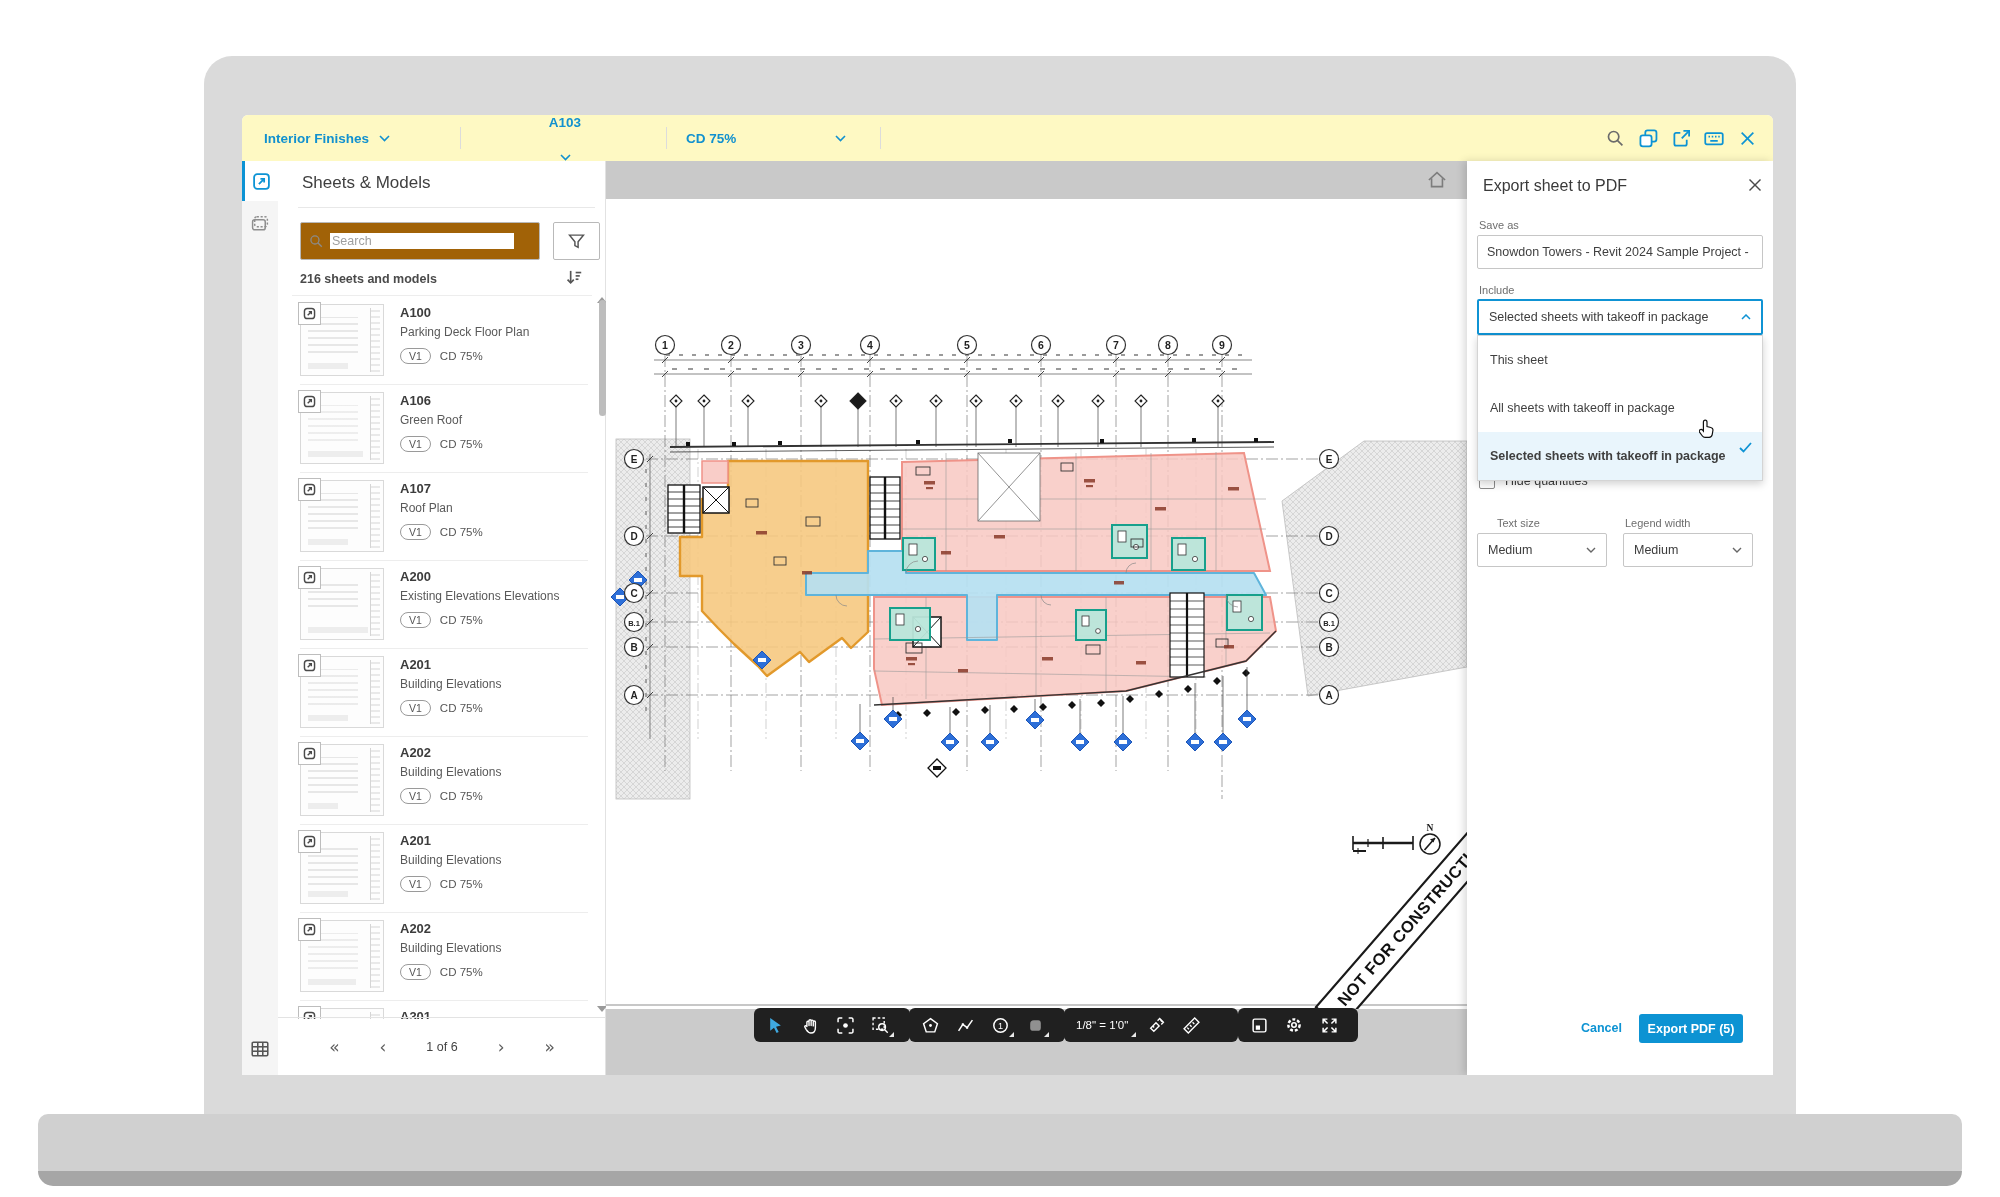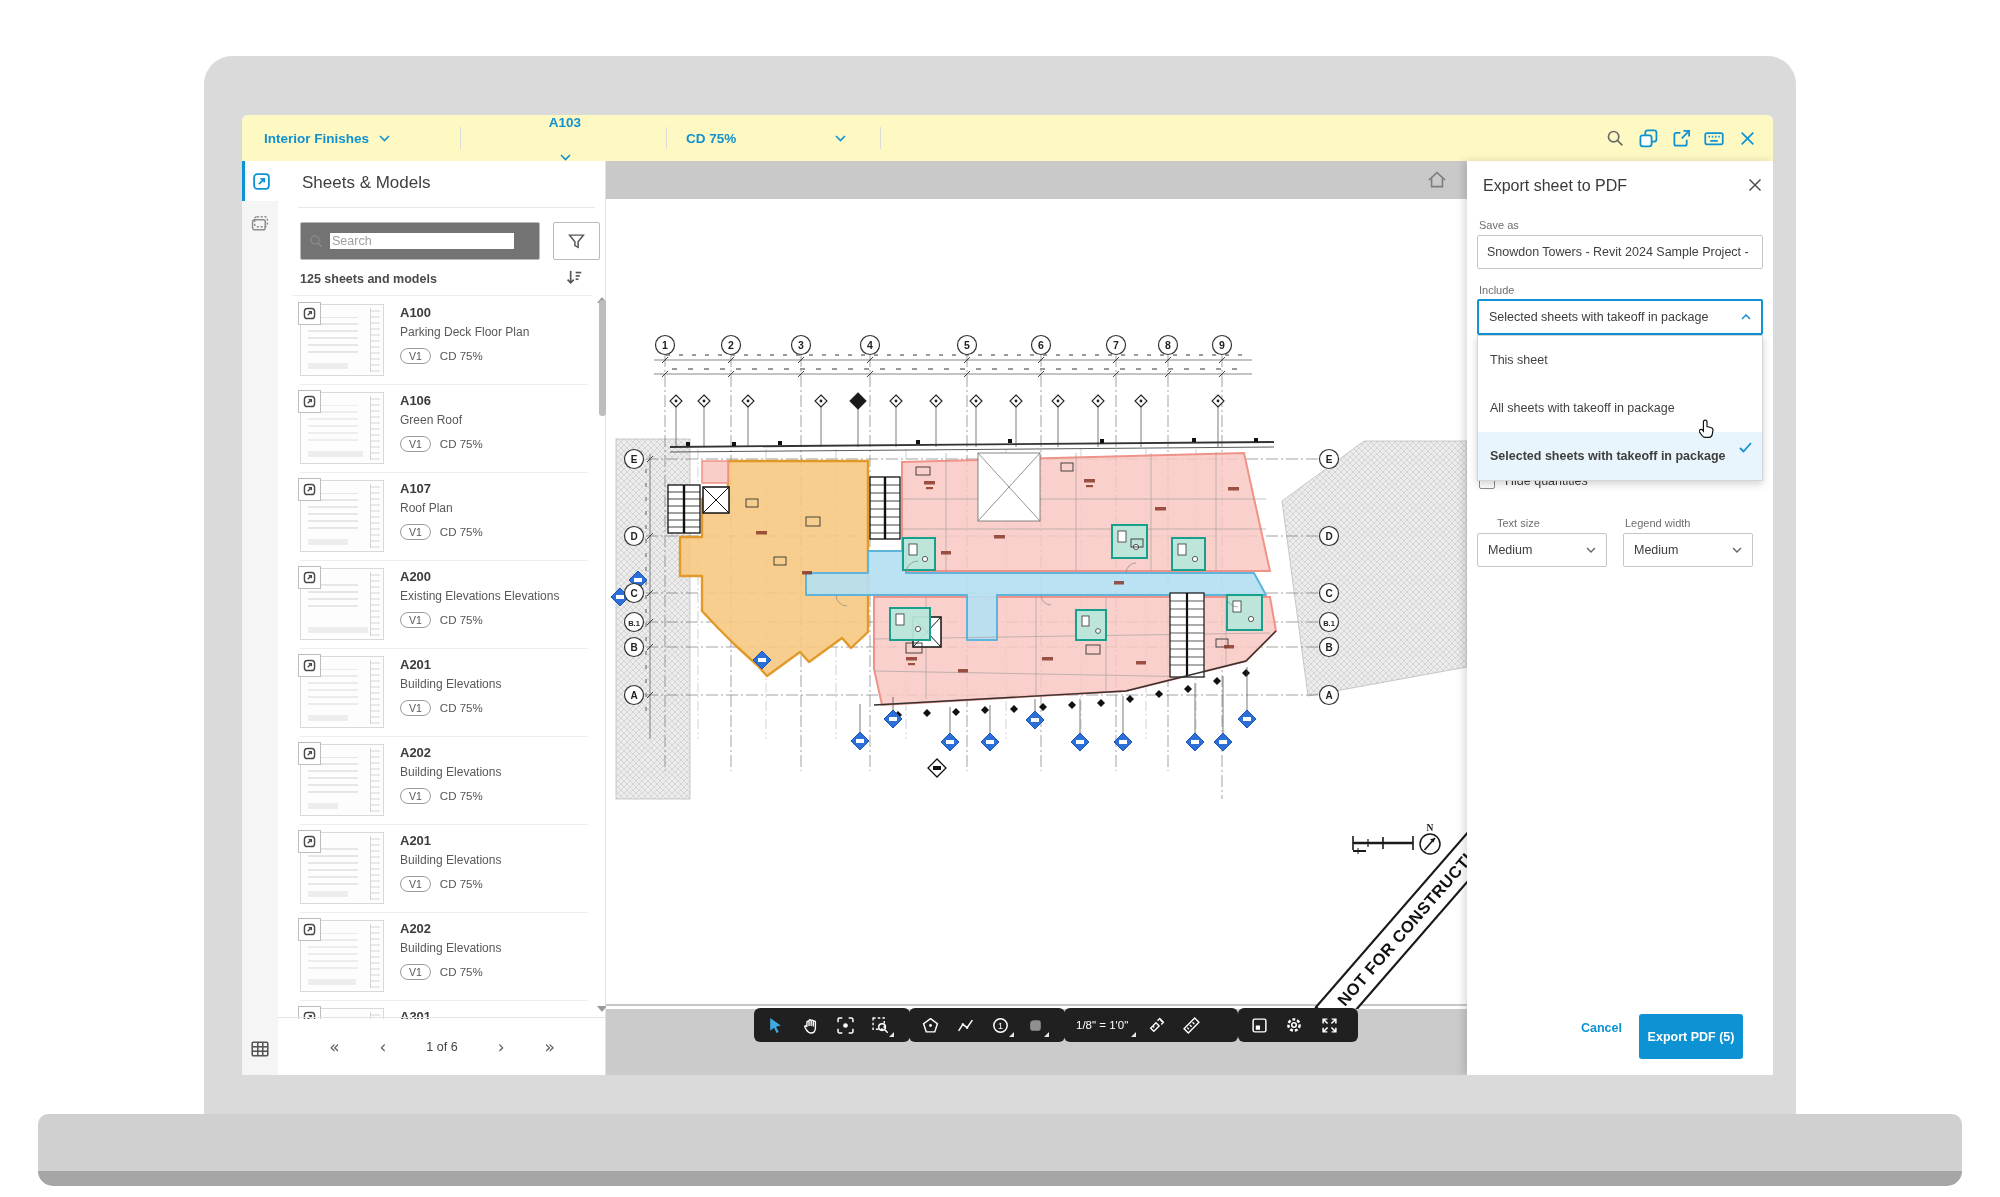--- a/index.html
+++ b/index.html
@@ -18,21 +18,21 @@
   .tb-icons{position:absolute;right:16px;top:0;height:46px;display:flex;align-items:center;gap:13px;}
   .tb-icons .ic{width:20px;height:20px;display:flex;align-items:center;justify-content:center;cursor:pointer;}
   
   .rail{left:0;top:46px;width:36px;height:914px;background:#f5f5f5;border-right:1px solid #e8e8e8;}
   .rail-active{position:absolute;left:0;top:0;width:36px;height:40px;background:#fff;border-left:3px solid #0c93d4;box-sizing:border-box;display:flex;align-items:center;justify-content:center;}
   .rail-item{position:absolute;left:0;width:36px;height:36px;display:flex;align-items:center;justify-content:center;}
   
   .sidebar{left:36px;top:46px;width:328px;height:914px;background:#fff;border-right:1px solid #e2e2e2;box-sizing:border-box;}
   .sb-title{position:absolute;left:24px;top:12px;font-size:17px;color:#3f3f3f;}
   .sb-divider{position:absolute;left:20px;right:10px;top:46px;height:1px;background:#e8e8e8;}
-  .search-box{position:absolute;left:22px;top:61px;width:240px;height:38px;border:1px solid #b9b9b9;border-radius:2px;box-sizing:border-box;display:flex;align-items:center;padding:0 8px;gap:7px;background:#737373;}
+  .search-box{position:absolute;left:22px;top:61px;width:240px;height:38px;border:1px solid #b9b9b9;border-radius:2px;box-sizing:border-box;display:flex;align-items:center;padding:0 8px;gap:7px;background:#a16207;}
   .search-box input{border:none;outline:none;font-size:12.5px;color:#444;width:180px;font-family:inherit;}
   .search-box input::placeholder{color:#9e9e9e;}
   .filter-btn{position:absolute;left:275px;top:61px;width:47px;height:38px;border:1px solid #b9b9b9;border-radius:2px;box-sizing:border-box;display:flex;align-items:center;justify-content:center;background:#fff;cursor:pointer;}
   .count-row{position:absolute;left:22px;top:106px;width:300px;height:24px;}
   .count-label{font-size:12.5px;font-weight:bold;color:#4a4a4a;line-height:24px;}
   .sort-btn{position:absolute;right:14px;top:0;width:22px;height:22px;cursor:pointer;}
   .sheet-list{position:absolute;left:14px;top:134px;width:300px;height:723px;overflow:hidden;border-top:1px solid #ededed;}
   .sheet-item{position:absolute;left:8px;width:288px;height:88px;border-bottom:1px solid #ededed;cursor:pointer;}
   .thumb{position:absolute;left:0;top:8px;width:84px;height:72px;border:1px solid #d9d9d9;background:#fdfdfd;box-sizing:border-box;}
   .thumb .art1{position:absolute;left:7px;top:12px;width:50px;height:36px;background:repeating-linear-gradient(0deg,#e7e7e7 0 2px,transparent 2px 7px);}
@@ -68,21 +68,21 @@
   .ex-input{position:absolute;left:10px;width:286px;height:34px;border:1px solid #c6c6c6;border-radius:2px;box-sizing:border-box;font-size:12.5px;color:#3f3f3f;padding:0 9px;font-family:inherit;outline:none;white-space:nowrap;overflow:hidden;background:#fff;}
   .ex-select{position:absolute;height:34px;border:1px solid #c6c6c6;border-radius:2px;box-sizing:border-box;display:flex;align-items:center;justify-content:space-between;padding:0 10px;font-size:12.5px;color:#3c3c3c;cursor:pointer;background:#fff;}
   .ex-select.open{border:2px solid #0f93d4;height:36px;}
   .menu{position:absolute;left:10px;top:174px;width:286px;background:#fff;border:1px solid #d4d4d4;box-shadow:0 3px 8px rgba(0,0,0,0.18);box-sizing:border-box;z-index:3;}
   .opt{position:relative;height:32px;display:flex;align-items:center;padding:8px 12px;font-size:12.5px;color:#3f3f3f;cursor:pointer;}
   .opt.sel{background:#e9f5fc;font-weight:bold;}
   .chk-row{position:absolute;left:12px;display:flex;align-items:center;gap:10px;cursor:pointer;}
   .chk{width:16px;height:16px;border:1.5px solid #8c8c8c;border-radius:2px;background:#fff;box-sizing:border-box;}
   .chk-label{font-size:12.5px;color:#3c3c3c;}
   .cancel{position:absolute;left:114px;top:860px;font-size:12.5px;font-weight:bold;color:#0d93d3;cursor:pointer;}
-  .export-btn{position:absolute;left:172px;top:853px;width:104px;height:45px;background:#0d93d3;border-radius:3px;color:#fff;font-size:12.5px;font-weight:bold;display:flex;align-items:center;justify-content:center;cursor:pointer;}
+  .export-btn{position:absolute;left:172px;top:853px;width:104px;height:29px;background:#0d93d3;border-radius:3px;color:#fff;font-size:12.5px;font-weight:bold;display:flex;align-items:center;justify-content:center;cursor:pointer;}
   .cursor-hand{position:absolute;left:232px;top:258px;z-index:4;}
   svg{display:block;}
 </style>
 </head>
 <body>
 <div id="stage">
 
 <div class="abs screen"></div>
 <div class="abs base"></div>
 <div class="abs base-lip"></div>
@@ -184,21 +184,21 @@
             <line x1="10.3" y1="10.3" x2="14.6" y2="14.6" stroke="#8b8b8b" stroke-width="1.5"></line>
           </svg>
       <input type="text" placeholder="Search" style="">
     </div>
     <div class="filter-btn">
       <svg width="17" height="17" viewBox="0 0 16 16" fill="none" stroke="#555" stroke-width="1.4">
             <path d="M1.5,2 H14.5 L9.5,8.2 V13.5 L6.5,11.8 V8.2 Z"></path>
           </svg>
     </div>
     <div class="count-row">
-      <span class="count-label">125 sheets and models</span>
+      <span class="count-label">216 sheets and models</span>
       <span class="sort-btn">
         <svg width="20" height="20" viewBox="0 0 18 18" stroke="#555" stroke-width="1.5" fill="none">
               <line x1="6" y1="3.5" x2="6" y2="14"></line>
               <polyline points="3.2,11.4 6,14.2 8.8,11.4"></polyline>
               <line x1="10.5" y1="5" x2="15.5" y2="5"></line>
               <line x1="10.5" y1="8" x2="14.2" y2="8"></line>
               <line x1="10.5" y1="11" x2="13" y2="11"></line>
             </svg>
       </span>
     </div>

